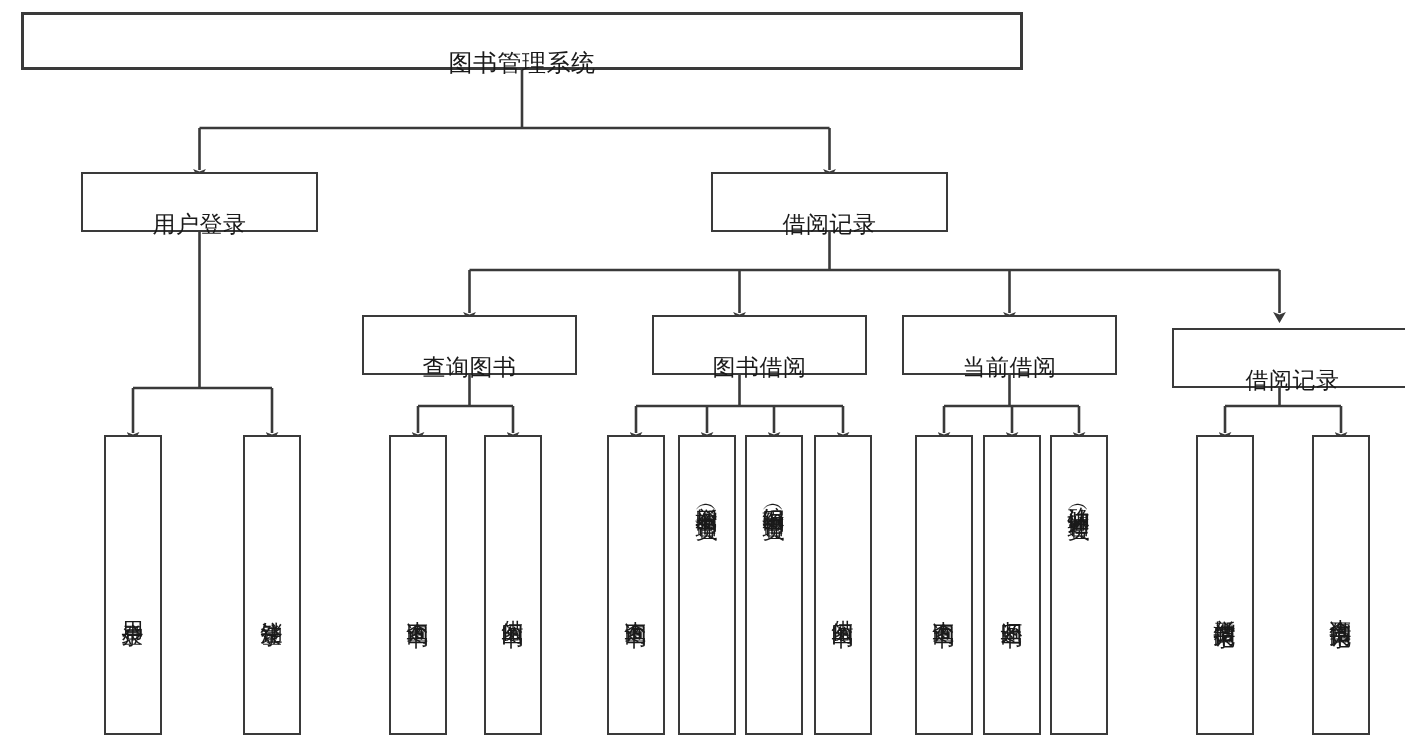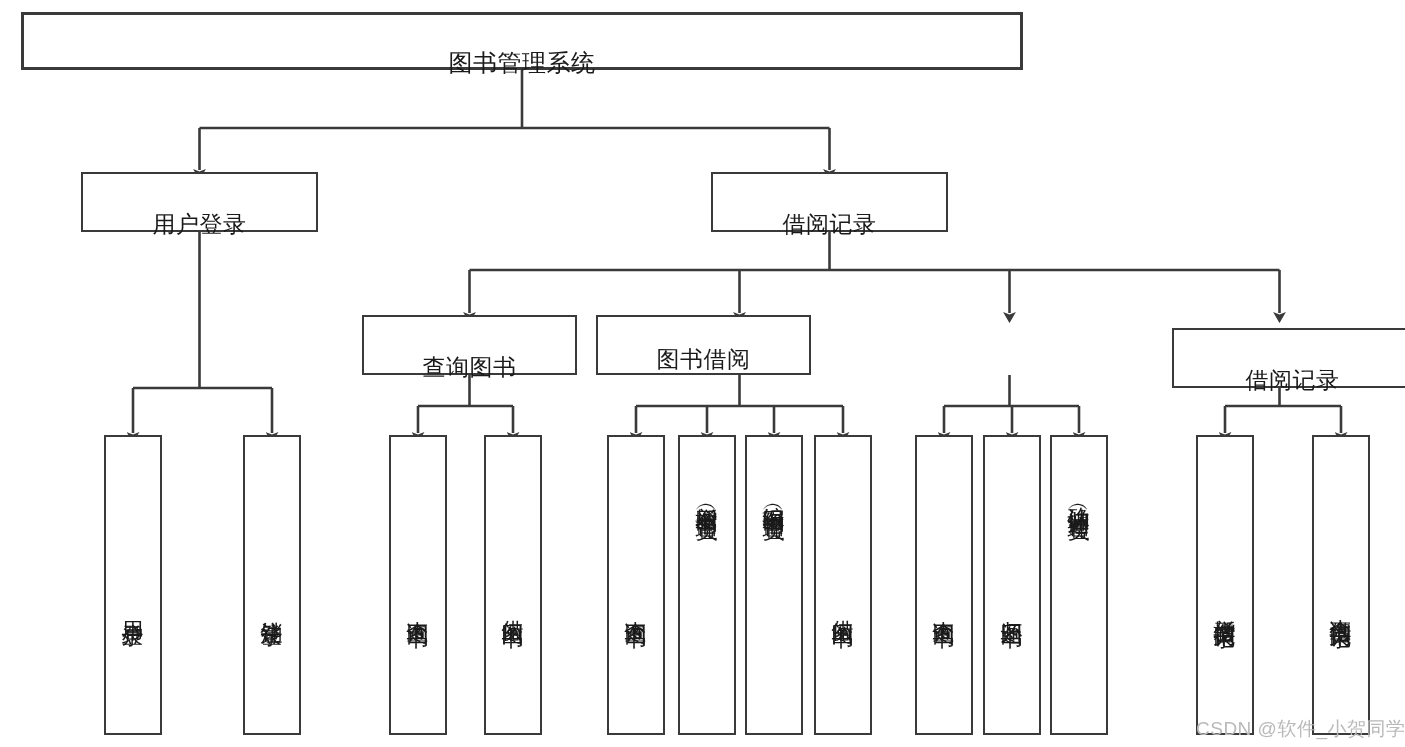--- a/index.html
+++ b/index.html
@@ -132,22 +132,25 @@
   <div class="node horiz" id="n-user-login" style="left: 81px; top: 172px; width: 237px; height: 60px;">
     <span class="label">用户登录</span>
   </div>
   <div class="node horiz" id="n-book-management" style="left: 711px; top: 172px; width: 237px; height: 60px;">
     <span class="label">借阅记录</span>
   </div>
 
   <div class="node horiz" id="n-new-book-recommend" style="left: 362px; top: 315px; width: 215px; height: 60px;">
     <span class="label">查询图书</span>
   </div>
-  <div class="node horiz" id="n-book-borrow" style="left: 596px; top: 315px; width: 215px; height: 60px; align-items: flex-end;">
+  <div class="node horiz" id="n-book-borrow" style="left: 652px; top: 315px; width: 215px; height: 60px;">
     <span class="label">图书借阅</span>
+  </div>
+  <div class="node horiz" id="n-current-borrow" style="left: 902px; top: 315px; width: 215px; height: 60px;">
+    <span class="label">当前借阅</span>
   </div>
   <div class="node horiz" id="n-borrow-record" style="left: 1172px; top: 328px; width: 241px; height: 60px;">
     <span class="label">借阅记录</span>
   </div>
 
   <div class="node vert centered" id="n-leaf-user-login" style="left: 104px; top: 435px; width: 58px; height: 300px;">
     <span class="label">用户登录</span>
   </div>
   <div class="node vert centered" id="n-leaf-logout" style="left: 243px; top: 435px; width: 58px; height: 300px;">
     <span class="label">注销登录</span>
@@ -179,14 +182,13 @@
   <div class="node vert" id="n-leaf-confirm-return" style="left: 1050px; top: 435px; width: 58px; height: 300px;">
     <span class="label">确认归还（管理员）</span>
   </div>
   <div class="node vert centered" id="n-leaf-add-record" style="left: 1196px; top: 435px; width: 58px; height: 300px;">
     <span class="label">新增借阅记录</span>
   </div>
   <div class="node vert centered" id="n-leaf-query-record" style="left: 1312px; top: 435px; width: 58px; height: 300px;">
     <span class="label">查询借阅记录</span>
   </div>
 
-  <div class="watermark" style="left: 1196px; top: 716px; color: rgb(185, 185, 185);">CSDN @软件_小贺同学</div>
 </div>
 
 </body></html>

